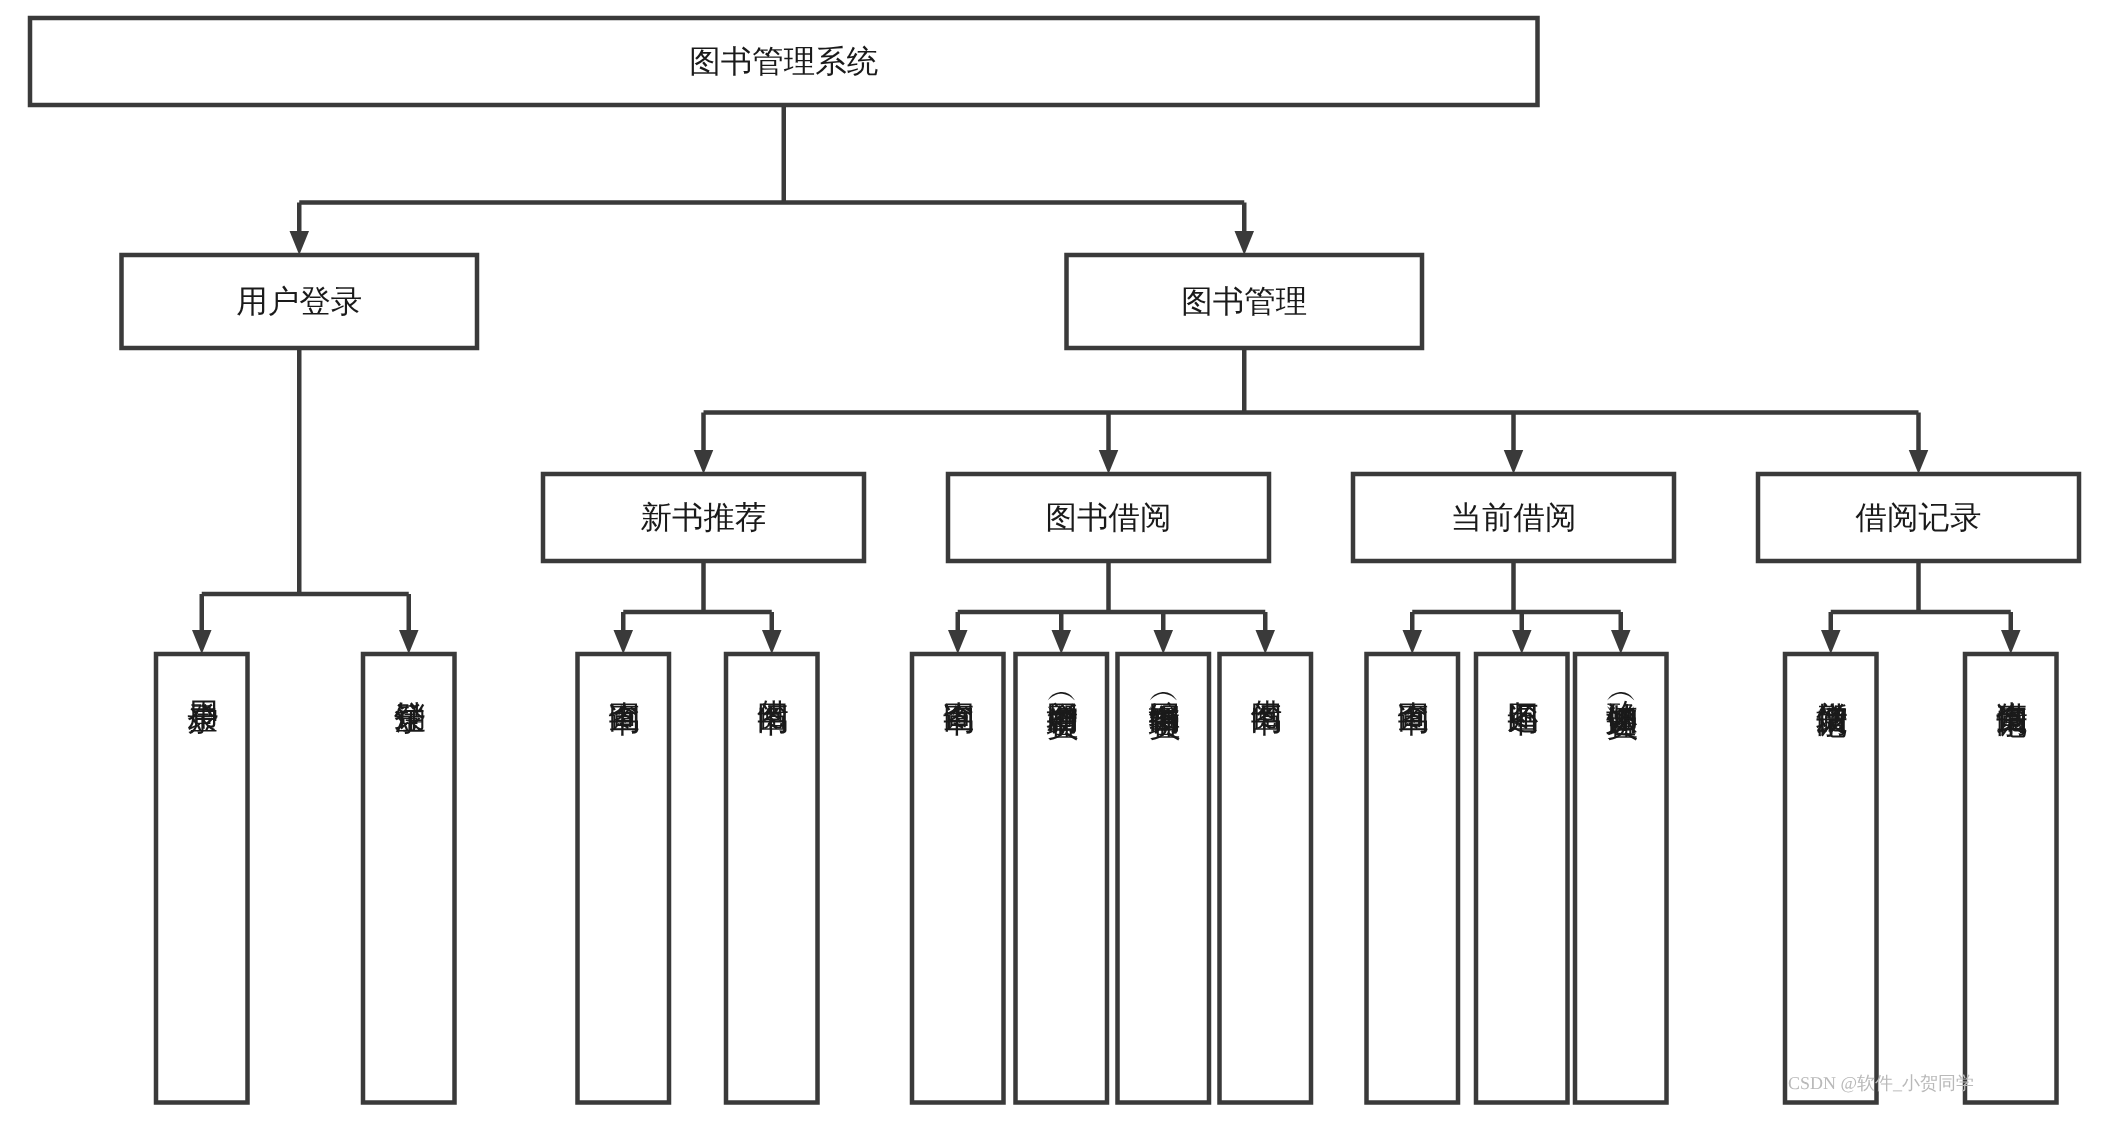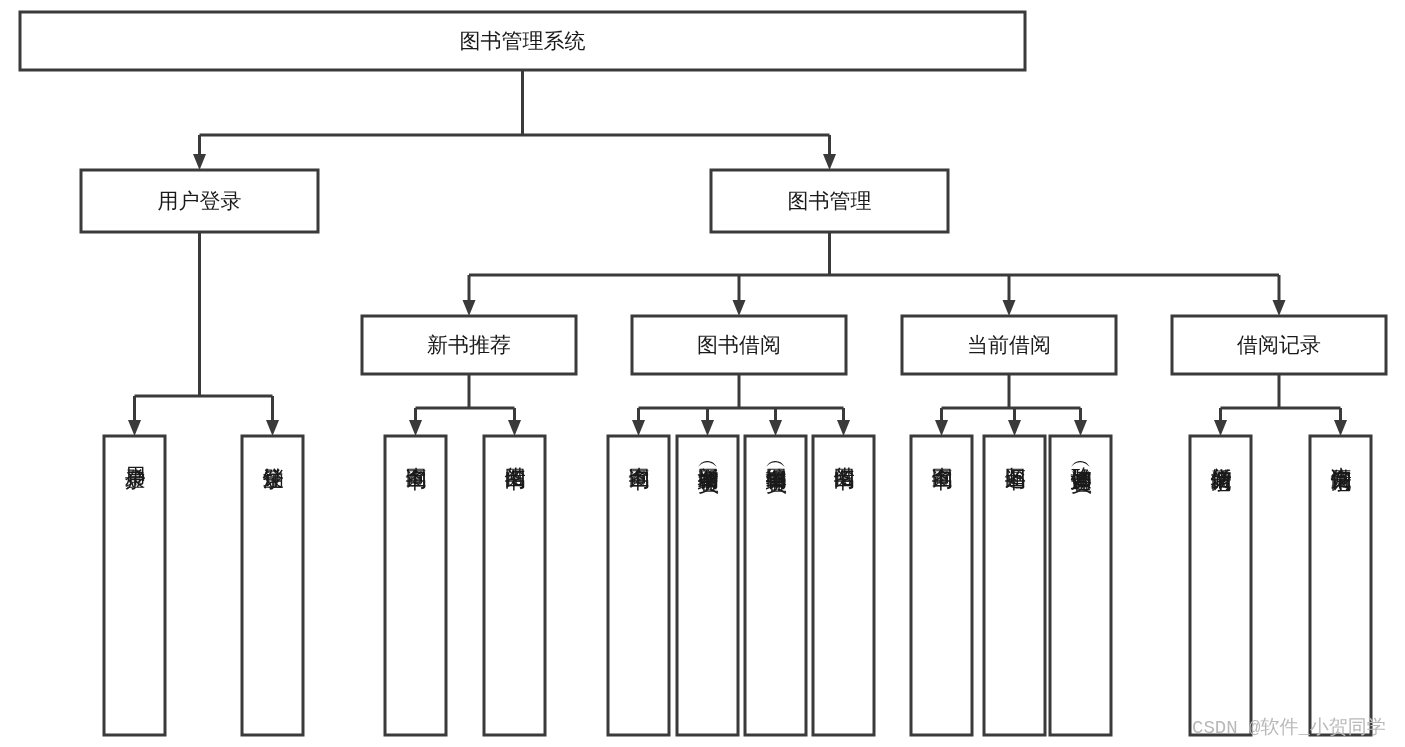--- a/index.html
+++ b/index.html
@@ -56,22 +56,22 @@
     color: #1a1a1a;
     line-height: 1.12;
     letter-spacing: 1px;
     white-space: nowrap;
     transform: translate(-50%, 0);
     text-align: left;
     pointer-events: none;
   }
   .watermark {
     position: absolute;
-    font-family: Liberation Mono, monospace;
-    font-size: 19px;
+    font-family: Liberation Serif, serif;
+    font-size: 12px;
     color: #b9b9b9;
     white-space: nowrap;
   }
 </style>
 </head>
 <body>
 
 <div id="diagram-root">
 
   <svg class="diagram-canvas" viewBox="0 0 1405 747">

